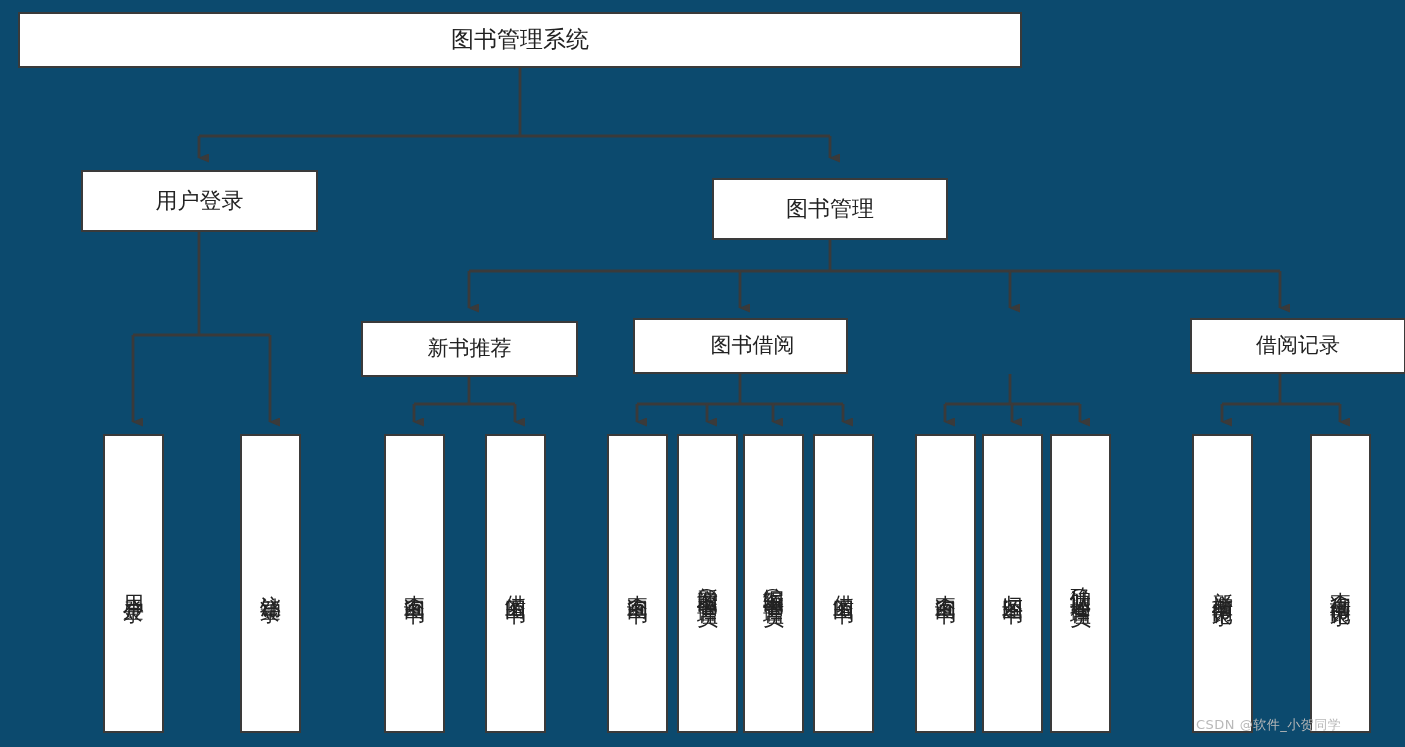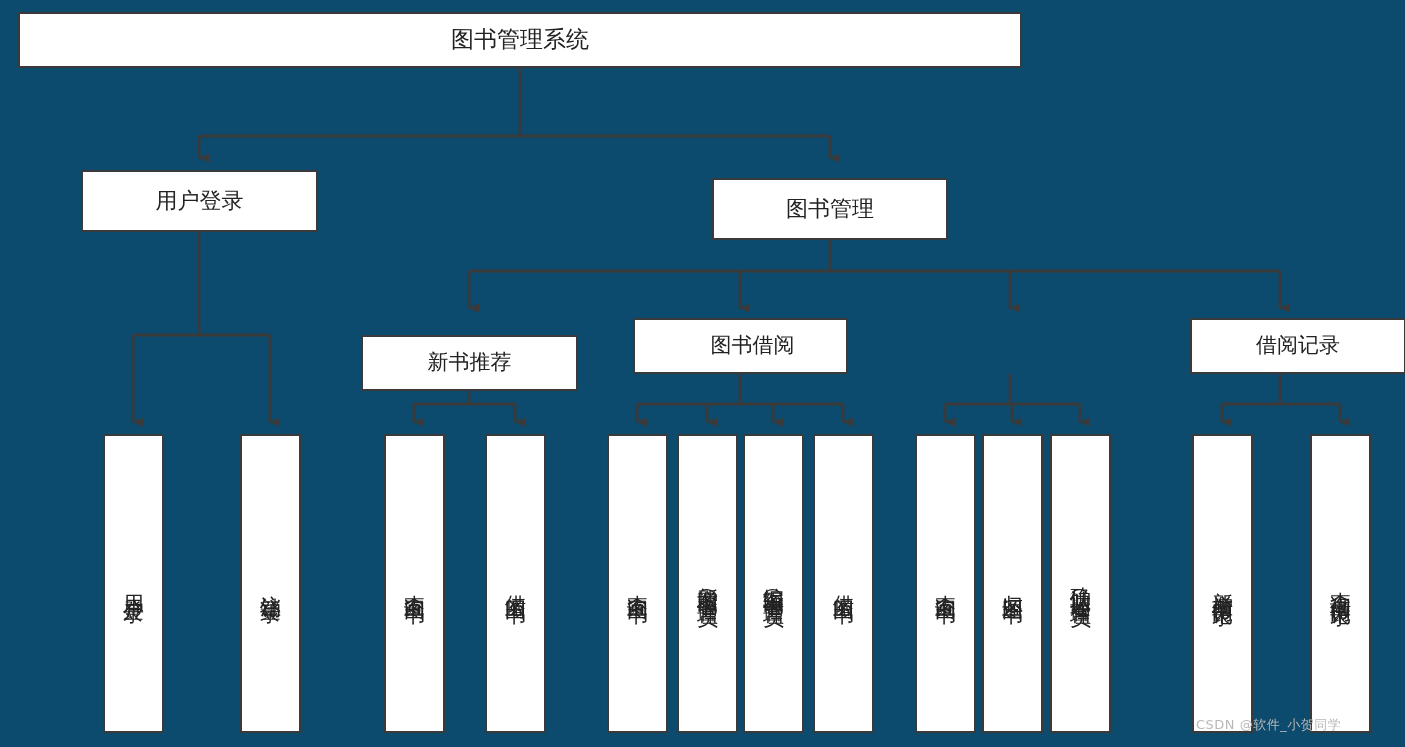--- a/index.html
+++ b/index.html
@@ -126,21 +126,21 @@
     <span class="node-label">图书管理系统</span>
   </div>
 
   <div class="node-box node-l2" style="left:81px; top:170px; width:237px; height:62px;">
     <span class="node-label">用户登录</span>
   </div>
   <div class="node-box node-l2" style="left:712px; top:170px; width:236px; height:62px;margin-top:8px;">
     <span class="node-label">图书管理</span>
   </div>
 
-  <div class="node-box node-l3" style="left:361px; top:335px; width:217px; height:56px;">
+  <div class="node-box node-l3" style="left:361px; top:321px; width:217px; height:56px;">
     <span class="node-label">新书推荐</span>
   </div>
   <div class="node-box node-l3" style="left:633px; top:318px; width:215px; height:56px;padding-left:24px;">
     <span class="node-label">图书借阅</span>
   </div>
   <div class="node-box node-l3" style="left:1172px; top:318px; width:216px; height:56px;margin-left:18px;">
     <span class="node-label">借阅记录</span>
   </div>
 
   <div class="node-box node-leaf" style="left:103px; top:434px; width:61px; height:299px;">

